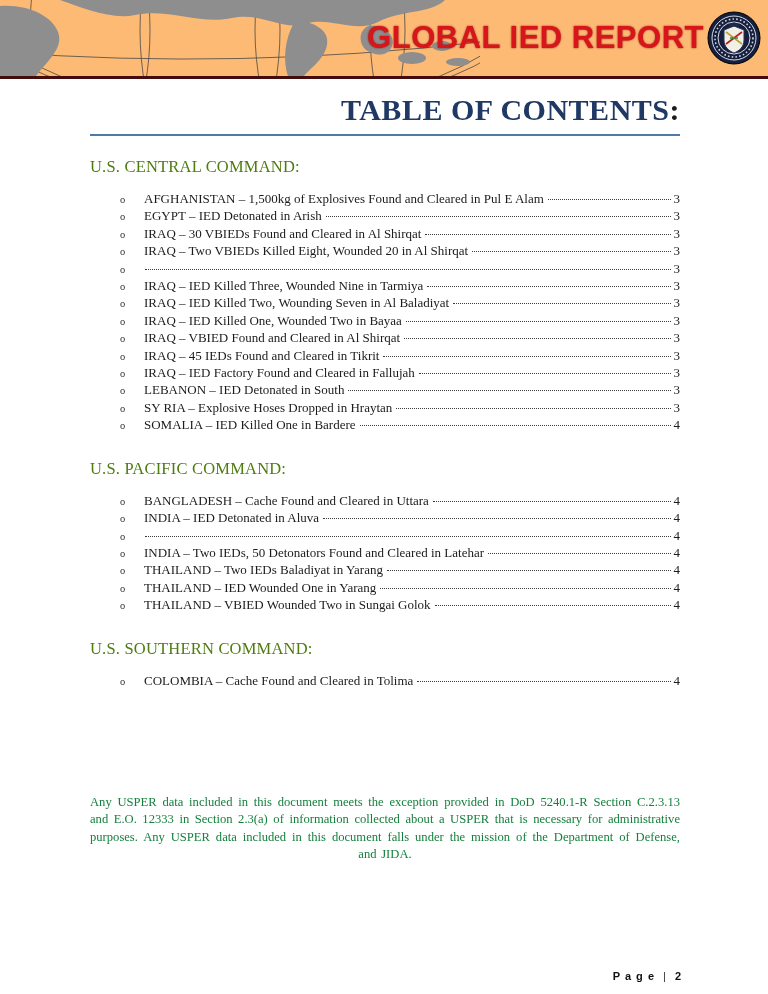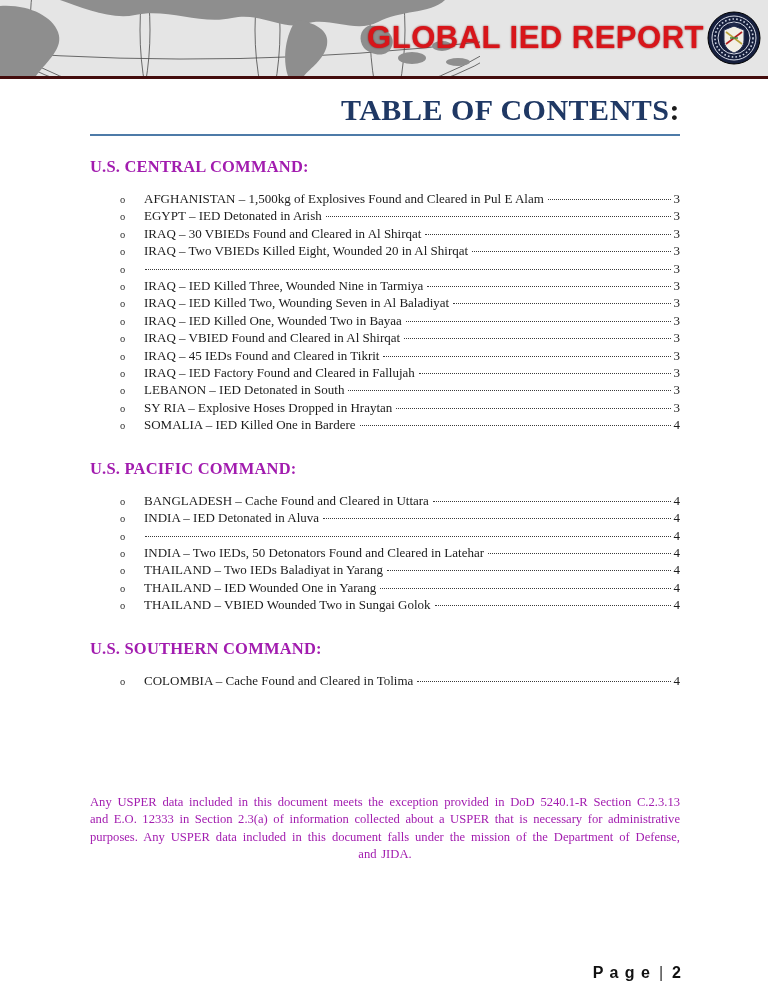--- a/index.html
+++ b/index.html
@@ -4,21 +4,21 @@
 <style>
   html,body { margin:0; padding:0; }
   body {
     width:768px; height:994px; position:relative;
     background:#ffffff; overflow:hidden;
     font-family:"Liberation Serif", serif; color:#1e1e1e;
   }
 
   
   .banner {
-    position:relative; height:76px; background:#e5e5e5;
+    position:relative; height:76px; background:#fdba74;
     border-bottom:3px solid #440d0d; overflow:hidden;
   }
   .banner svg.map { position:absolute; left:0; top:0; }
   .banner-title {
     position:absolute; right:64px; top:50%; transform:translateY(-50%) scaleY(1.04);
     font-family:"Liberation Sans", sans-serif; font-weight:bold;
     font-size:31px; letter-spacing:0.5px; color:#d8151a;
     text-shadow:0 0 2px rgba(120,0,0,.8);
     white-space:nowrap;
   }
@@ -29,47 +29,47 @@
 
   .doc-title {
     margin-top:14px; text-align:right;
     font-size:30px; font-weight:bold; letter-spacing:0.5px;
     color:#1f3864; line-height:34px;
   }
   .doc-title .colon { color:#1b1b1b; }
   .title-rule { border:0; border-top:2px solid #4d7ba8; margin:7px 0 0 0; }
 
   .section-heading {
-    font-size:16.5px; font-weight:bold; color:#a21caf;
+    font-size:16.5px; font-weight:normal; color:#4d7c0f;
     margin:24px 0 14px 0; letter-spacing:0.2px;
   }
   .section-heading.first { margin-top:21px; }
 
   .toc-list { margin:0; padding:0; list-style:none; }
   .toc-row {
     display:flex; align-items:baseline;
     font-size:13px; line-height:16.4px; color:#1b1b1b;
     padding-left:30px;
   }
   .toc-bullet { flex:none; width:24px; font-size:10.5px; color:#2e2e2e; }
   .toc-label  { flex:none; white-space:nowrap; padding-right:3px; }
   .toc-leader { flex:1; min-width:12px; border-bottom:1.6px dotted #3a3a3a;
                 transform:translateY(-3px); margin:0 1px; }
   .toc-page   { flex:none; padding-left:2px; }
 
   .disclaimer {
     margin-top:104px; font-size:12.6px; line-height:17.5px;
     text-align:justify; text-align-last:center;
-    word-spacing:1.5px; color:#a21caf;
+    word-spacing:1.5px; color:#15803d;
   }
 
   .footer {
     position:absolute; right:86px; bottom:12px;
     font-family:"Liberation Sans", sans-serif; font-weight:bold;
-    font-size:16px; color:#111; letter-spacing:1px; white-space:pre;
+    font-size:11px; color:#111; letter-spacing:1px; white-space:pre;
   }
   .footer .sep { margin:0 8px; font-weight:normal; color:#333; }
 </style>
 </head>
 <body>
 
 <div class="banner">
   <svg class="map" width="480" height="76" viewBox="0 0 480 76">
 
     <g stroke="#474747" stroke-width="0.8" fill="none">

